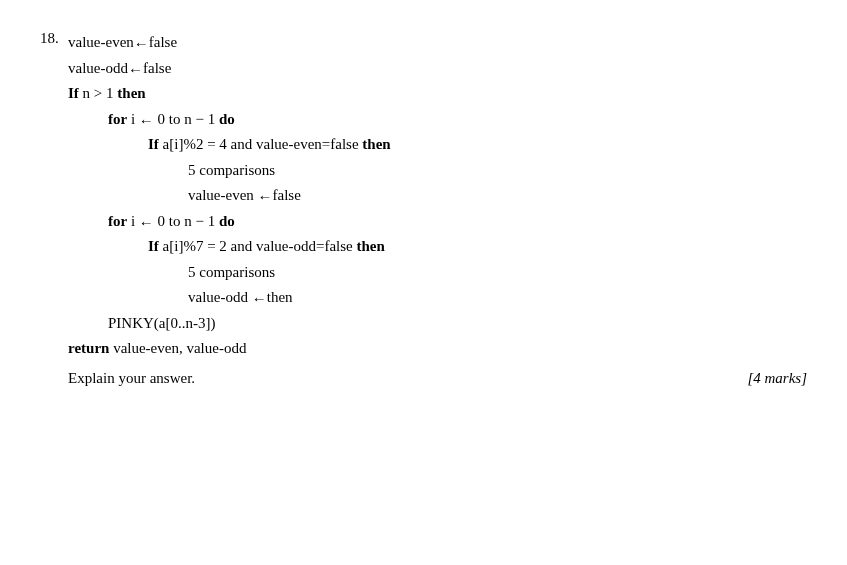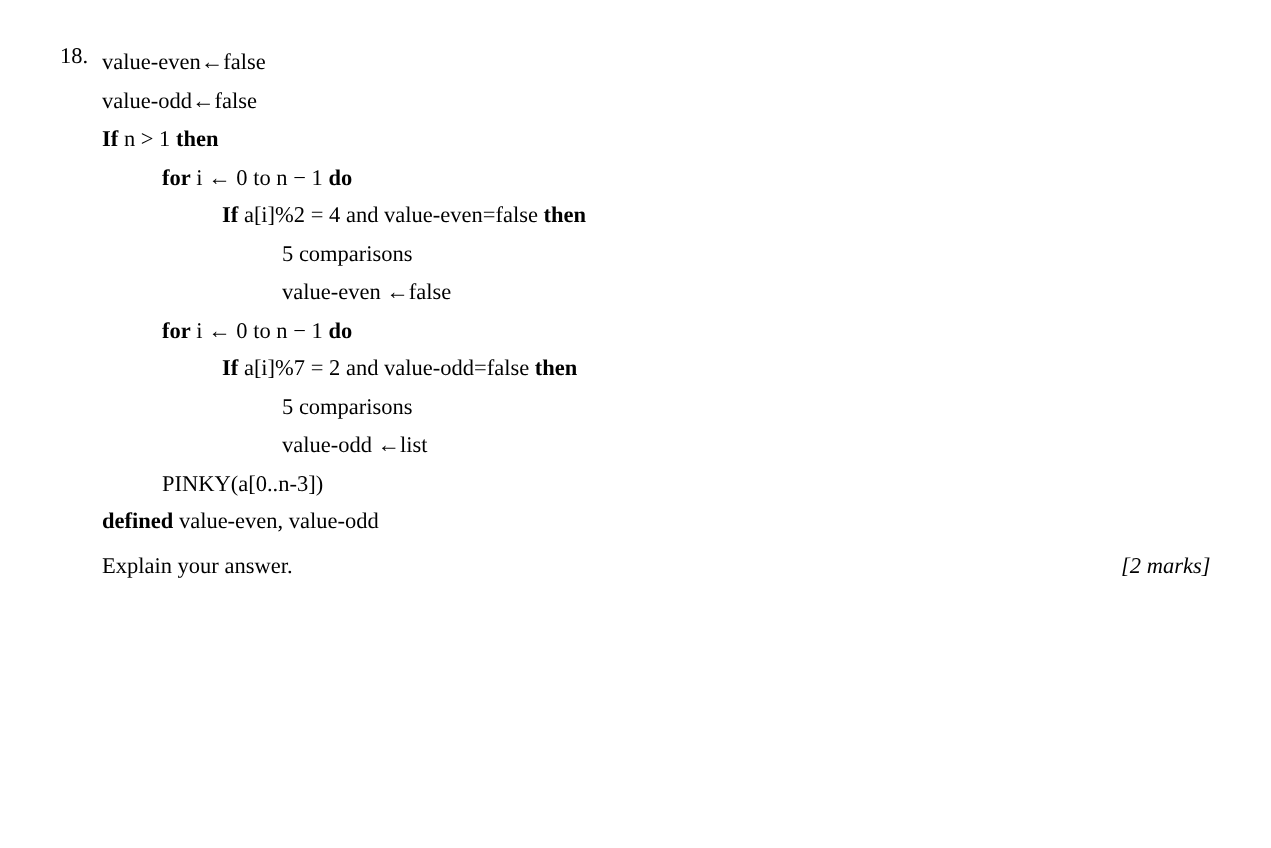--- a/index.html
+++ b/index.html
@@ -111,30 +111,30 @@
       </span>
 
       <span class="code-line indent2">
         <span class="bold">If</span>
         <span> a[i]%7 = 2 and value-odd=false </span>
         <span class="bold">then</span>
       </span>
 
       <span class="code-line indent3">5 comparisons</span>
 
-      <span class="code-line indent3">value-odd ←list</span>
+      <span class="code-line indent3">value-odd ←then</span>
 
       <span class="code-line indent1">PINKY(a[0..n-3])</span>
 
       <span class="code-line">
-        <span class="bold">defined</span>
+        <span class="bold">return</span>
         <span> value-even, value-odd</span>
       </span>
 
     </div>
 
     <div class="footer-row">
       <span>Explain your answer.</span>
-      <span class="marks">[2 marks]</span>
+      <span class="marks">[4 marks]</span>
     </div>
 
   </div>
 </div>
 
 </body></html>

